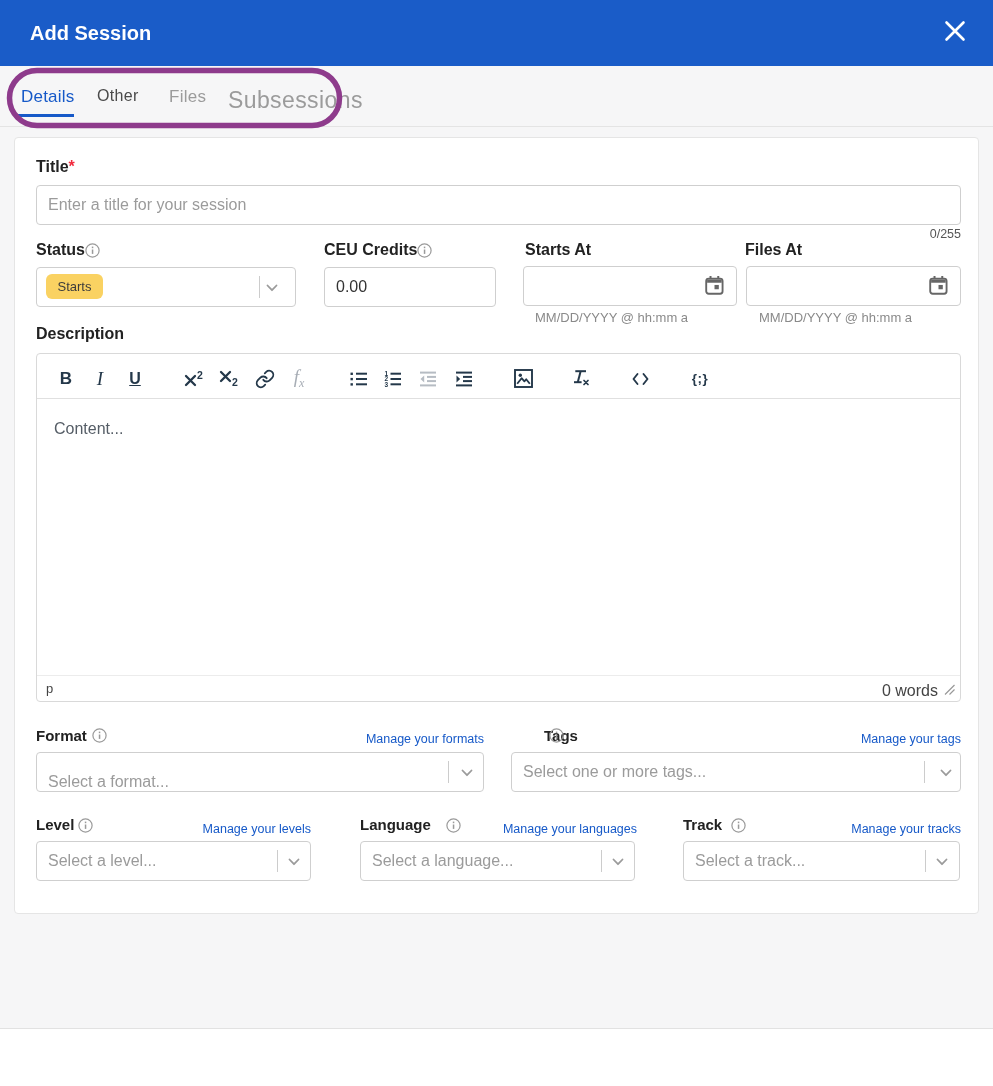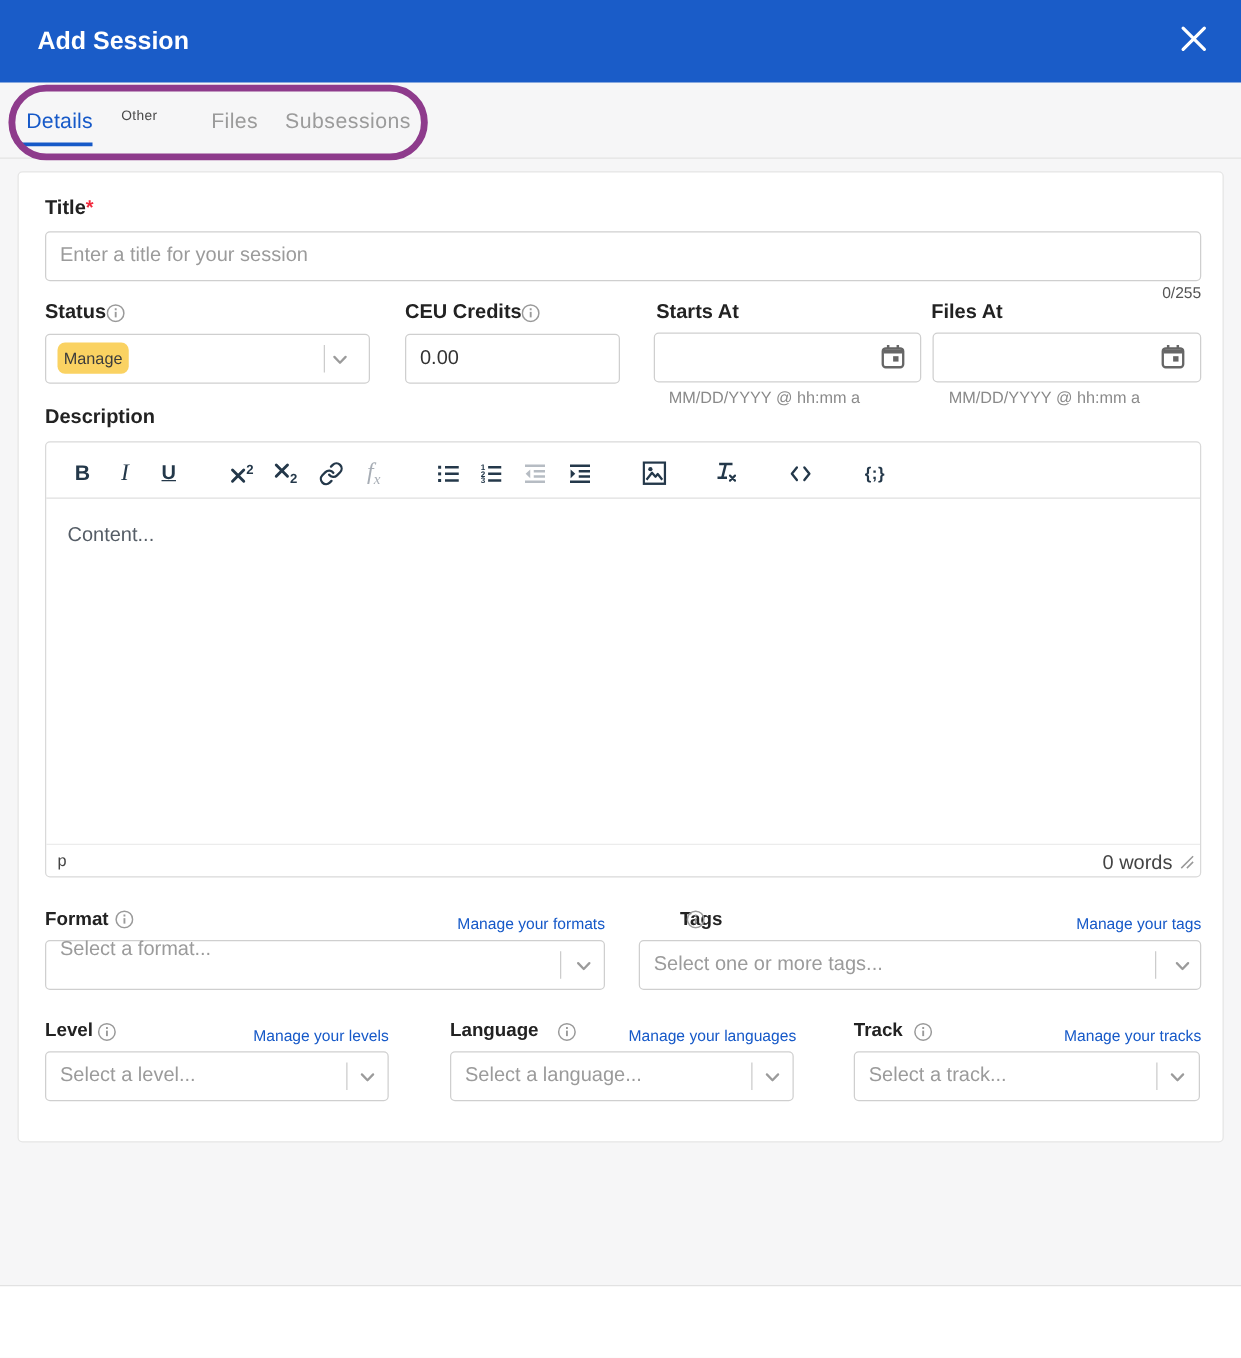--- a/index.html
+++ b/index.html
@@ -21,23 +21,23 @@
 
   <div class="abs" style="left:0;top:0;width:993px;height:66px;background:#1a5cc8;"></div>
   <div class="abs" style="left:30px;top:22px;color:#fff;font-size:20px;font-weight:bold;">Add Session</div>
   <svg class="abs" style="left:943px;top:19px;" width="24" height="24" viewBox="0 0 24 24">
     <path d="M3.5 3.5 L20.5 20.5 M20.5 3.5 L3.5 20.5" stroke="#fff" stroke-width="2.6" stroke-linecap="round"></path>
   </svg>
 
   <div class="abs" style="left:0;top:66px;width:993px;height:61px;border-bottom:1px solid #e4e4e4;"></div>
   <div class="abs" style="left:21px;top:87px;font-size:17px;letter-spacing:0.2px;font-weight:500;color:#1659c8;">Details</div>
   <div class="abs" style="left:14px;top:114px;width:60px;height:3px;background:#1659c8;"></div>
-  <div class="abs" style="left:97px;top:87px;font-size:11px;letter-spacing:0.3px;font-weight:500;color:#4a4a4a;">Other</div>
+  <div class="abs" style="left:97px;top:87px;font-size:16px;letter-spacing:0.3px;font-weight:500;color:#4a4a4a;">Other</div>
   <div class="abs" style="left:169px;top:87px;font-size:17px;letter-spacing:0.3px;font-weight:500;color:#9b9b9b;">Files</div>
-  <div class="abs" style="left:228px;top:87px;font-size:17px;letter-spacing:0.4px;font-weight:500;color:#9b9b9b;">Subsessions</div>
+  <div class="abs" style="left:228px;top:87px;font-size:23px;letter-spacing:0.4px;font-weight:500;color:#9b9b9b;">Subsessions</div>
   <svg class="abs" style="left:4px;top:64px;" width="343" height="68" viewBox="0 0 343 68">
     <rect x="5.5" y="6.5" width="330" height="55" rx="27.5" fill="none" stroke="#8e3b8c" stroke-width="5.5"></rect>
   </svg>
 
   <div class="abs" style="left:14px;top:137px;width:965px;height:777px;background:#fff;border:1px solid #e5e5e5;border-radius:4px;"></div>
 
   <div class="abs lbl" style="left:36px;top:158px;">Title<span style="color:#f12a3d;">*</span></div>
   <div class="abs inp" style="left:36px;top:185px;width:925px;height:40px;"></div>
   <div class="abs ph" style="left:48px;top:196px;">Enter a title for your session</div>
   <div class="abs" style="left:861px;top:227px;width:100px;text-align:right;font-size:12.5px;color:#555;">0/255</div>
@@ -53,21 +53,21 @@
         <circle cx="7.5" cy="7.5" r="6.6" fill="none" stroke="#9a9a9a" stroke-width="1.2"></circle>
         <rect x="6.8" y="6.5" width="1.5" height="4.4" fill="#9a9a9a"></rect>
         <rect x="6.8" y="3.6" width="1.5" height="1.6" fill="#9a9a9a"></rect>
       </svg></span>
   <div class="abs lbl" style="left:525px;top:241px;">Starts At</div>
   <div class="abs lbl" style="left:745px;top:241px;">Files At</div>
 
   <div class="abs inp" style="left:36px;top:267px;width:260px;height:40px;">
     <div class="vdiv" style="left:222px;"></div>
   </div>
-  <div class="abs" style="left:46px;top:274px;width:57px;height:25px;background:#fad262;border-radius:6px;text-align:center;line-height:25px;font-size:13px;color:#3c3c3c;">Manage</div>
+  <div class="abs" style="left:46px;top:274px;width:57px;height:25px;background:#fad262;border-radius:6px;text-align:center;line-height:25px;font-size:13px;color:#3c3c3c;">Starts</div>
   <span class="abs chev" style="left:264px;top:280px;"><svg width="16" height="16" viewBox="0 0 16 16">
         <path d="M3.5 5.5 L8 10.2 L12.5 5.5" fill="none" stroke="#9b9b9b" stroke-width="1.8" stroke-linecap="round" stroke-linejoin="round"></path>
       </svg></span>
 
   <div class="abs inp" style="left:324px;top:267px;width:172px;height:40px;"></div>
   <div class="abs" style="left:336px;top:278px;font-size:16px;color:#333;">0.00</div>
 
   <div class="abs inp" style="left:523px;top:266px;width:214px;height:40px;"></div>
   <span class="abs cal" style="left:704px;top:275px;"><svg width="21" height="21" viewBox="0 0 19 19">
         <rect x="2" y="3.3" width="14.8" height="13.7" rx="2.2" fill="none" stroke="#666" stroke-width="1.7"></rect>
@@ -212,21 +212,21 @@
   <div class="abs lbl2" style="left:36px;top:727px;">Format</div>
   <span class="abs info-i" style="left:92px;top:728px;"><svg width="15" height="15" viewBox="0 0 15 15">
         <circle cx="7.5" cy="7.5" r="6.6" fill="none" stroke="#9a9a9a" stroke-width="1.2"></circle>
         <rect x="6.8" y="6.5" width="1.5" height="4.4" fill="#9a9a9a"></rect>
         <rect x="6.8" y="3.6" width="1.5" height="1.6" fill="#9a9a9a"></rect>
       </svg></span>
   <div class="abs link" style="left:284px;top:732px;width:200px;text-align:right;">Manage your formats</div>
   <div class="abs inp" style="left:36px;top:752px;width:448px;height:40px;">
     <div class="vdiv" style="left:411px;"></div>
   </div>
-  <div class="abs ph" style="left:48px;top:751px;">Select a format...</div>
+  <div class="abs ph" style="left:48px;top:773px;">Select a format...</div>
   <span class="abs chev" style="left:459px;top:765px;"><svg width="16" height="16" viewBox="0 0 16 16">
         <path d="M3.5 5.5 L8 10.2 L12.5 5.5" fill="none" stroke="#9b9b9b" stroke-width="1.8" stroke-linecap="round" stroke-linejoin="round"></path>
       </svg></span>
 
   <div class="abs lbl2" style="left:511px;top:727px;margin-left:33px;">Tags</div>
   <span class="abs info-i" style="left:549px;top:728px;"><svg width="15" height="15" viewBox="0 0 15 15">
         <circle cx="7.5" cy="7.5" r="6.6" fill="none" stroke="#9a9a9a" stroke-width="1.2"></circle>
         <rect x="6.8" y="6.5" width="1.5" height="4.4" fill="#9a9a9a"></rect>
         <rect x="6.8" y="3.6" width="1.5" height="1.6" fill="#9a9a9a"></rect>
       </svg></span>

